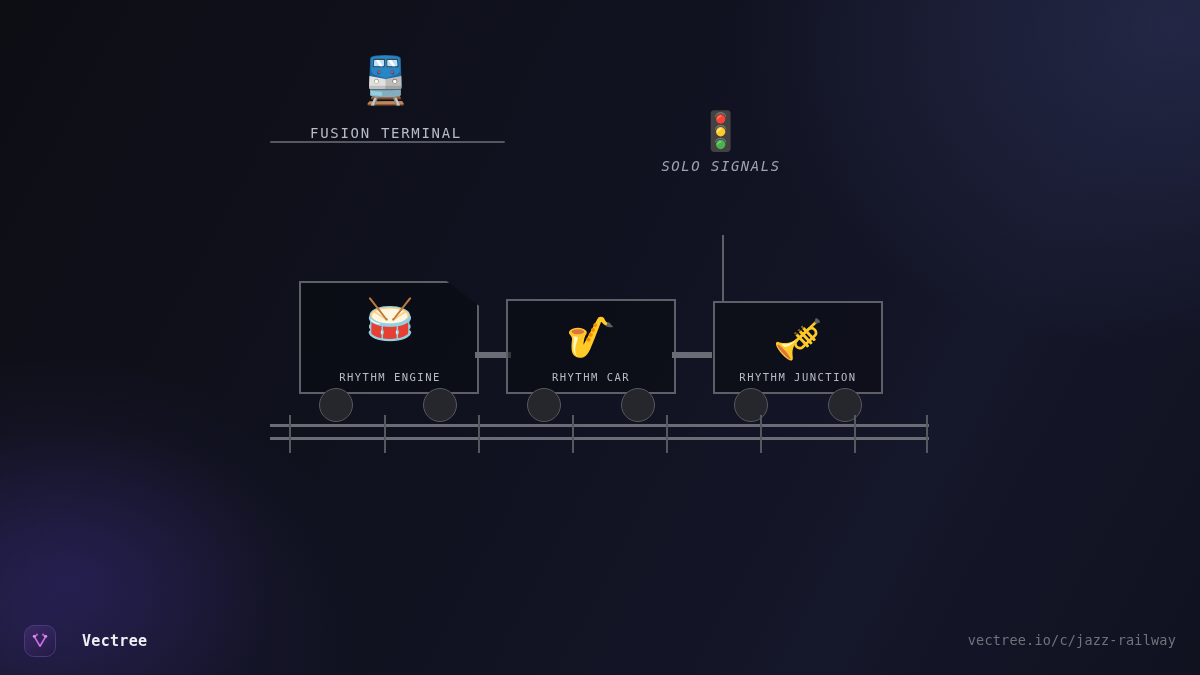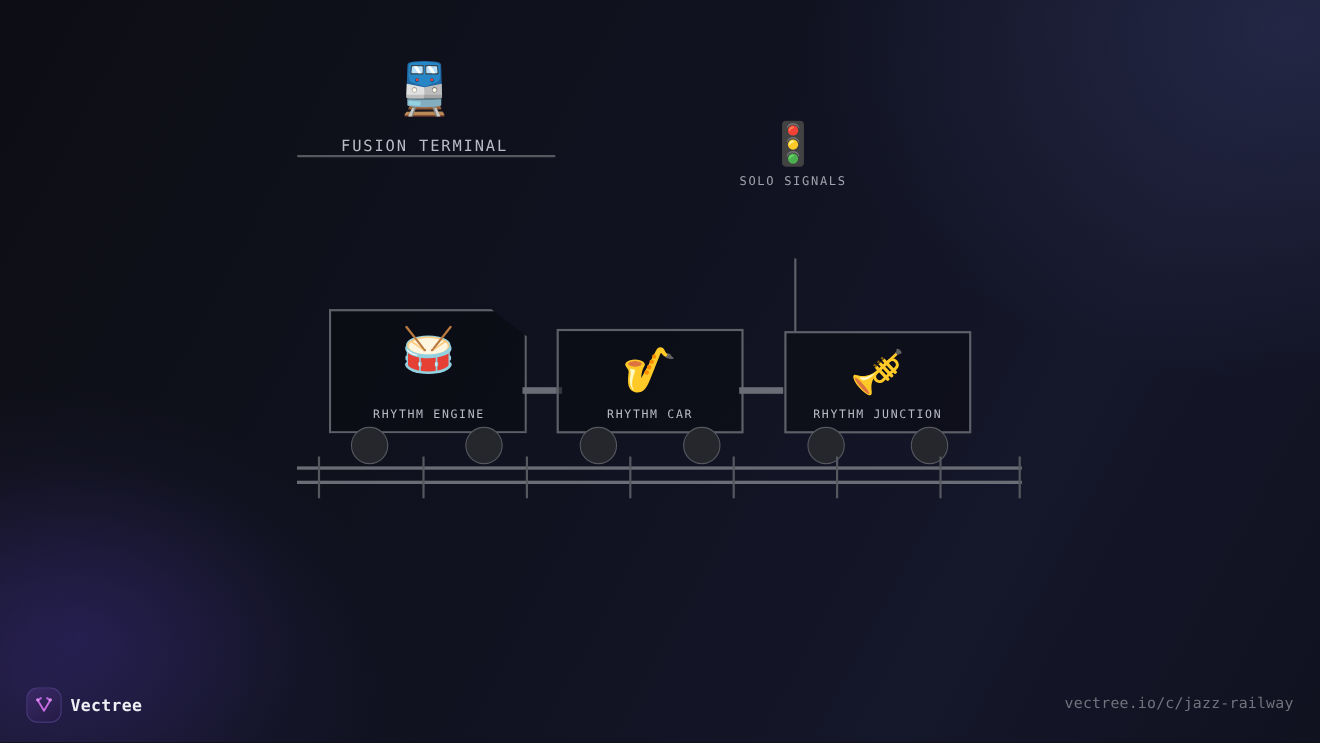--- a/index.html
+++ b/index.html
@@ -45,22 +45,22 @@
   }
   .platform-bar {
     position:absolute; height:2px;
     background:#55585f; border-radius:1px;
   }
 
   
   .signal       { text-align:center; }
   .signal-icon  { font-size:38px; line-height:1; }
   .signal-label {
-    font-size:11px; letter-spacing:1.5px;
-    color:#9fa2ac; margin-top:8px; white-space:nowrap;
+    font-size:14px; letter-spacing:1.5px;
+    color:#9fa2ac; margin-top:8px; white-space:nowrap;font-style:italic;
   }
 
   
   .car {
     position:absolute;
     border:2px solid #5d6068;
     background:rgba(10,11,17,0.55);
   }
   .car.loco {
     border-right:none;
@@ -102,21 +102,21 @@
     background:#6a6d75;
   }
   .sleeper {
     position:absolute; width:2px;
     background:#55585f;
   }
 
   
   #footer { position:absolute; left:24px; bottom:18px; }
 
-  .brand-row { display:flex; align-items:center; gap:8px; }
+  .brand-row { display:flex; align-items:center; gap:26px; }
   .brand-logo {
     width:32px; height:32px; border-radius:10px;
     background:linear-gradient(150deg,#3a2a66 0%,#241a45 100%);
     border:1px solid #473a7a;
     display:flex; align-items:center; justify-content:center;
   }
   .brand-name {
     font-size:15px; font-weight:bold; color:#eef0f4; letter-spacing:0.3px;
   }
   .page-title {

